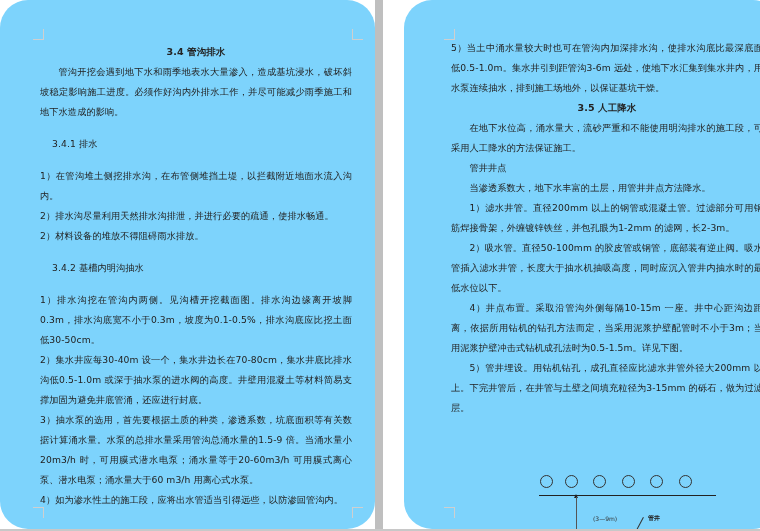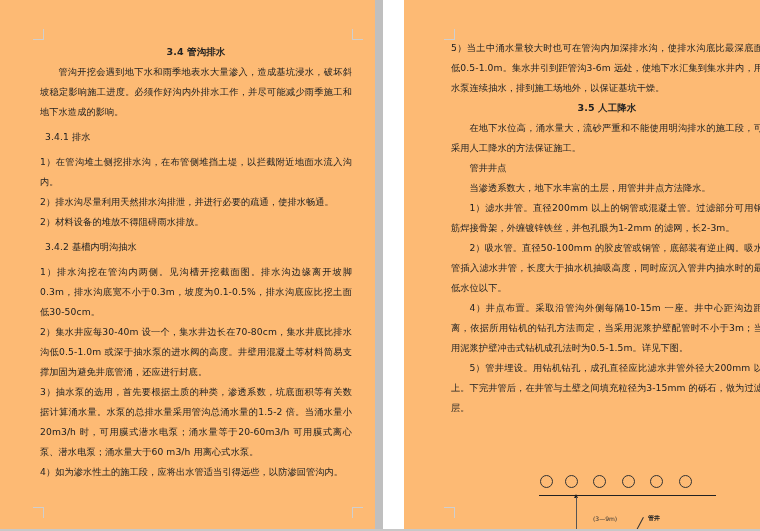--- a/index.html
+++ b/index.html
@@ -2,40 +2,40 @@
 <html><head>
 <meta charset="utf-8">
 <style>
   html, body { margin:0; padding:0; }
   body {
     width:760px; height:531px; overflow:hidden; position:relative;
     background:#ffffff;
     font-family: "DejaVu Sans", "Liberation Sans", sans-serif;
     color:#222;
   }
-  .page { position:absolute; top:0; height:529px; background:#fdba74; overflow:hidden; }
+  .page { position:absolute; top:0; height:529px; background:#7dd3fc; overflow:hidden;border-radius:28px; }
   #page-left { left:0; width:375px; }
   #page-right { left:404px; width:377px; }
   .gutter { position:absolute; left:375px; top:0; width:8px; height:531px; background:#bfbfbf; }
   .bottom-bar { position:absolute; left:0; top:529px; width:760px; height:2px; background:#c8c8c8; }
 
   .corner { position:absolute; width:10px; height:10px; border-color:#cfcfcf; border-style:solid; border-width:0; }
   .c-tl { border-right-width:1px; border-bottom-width:1px; }
   .c-tr { border-left-width:1px; border-bottom-width:1px; }
   .c-bl { border-right-width:1px; border-top-width:1px; }
   .c-br { border-left-width:1px; border-top-width:1px; }
 
   .content { position:absolute; font-size:9.2px; line-height:20px; letter-spacing:0.1px; }
   #page-left .content { left:40px; top:42px; width:312px; }
   #page-right .content { left:47px; top:38px; width:312px; }
 
   .h-sec { text-align:center; font-weight:bold; font-size:9.5px; }
   .p { margin:0; text-align:justify; }
   .indent { text-indent:2em; }
-  .sub { margin:5px; }
+  .sub { margin:12px; }
 
   .diagram { position:absolute; left:0; top:0; width:377px; height:529px; pointer-events:none; }
   .well { position:absolute; width:11px; height:11px; border:1px solid #333; border-radius:50%; top:475px; }
   .hline { position:absolute; left:135px; top:495px; width:177px; height:1px; background:#222; }
   .vline { position:absolute; left:172px; top:497px; width:1px; height:34px; background:#555; }
   .arrow-tip { position:absolute; left:170px; top:494px; width:0; height:0;
     border-left:2px solid transparent; border-right:2px solid transparent; border-bottom:4px solid #222; }
   .dim-label { position:absolute; left:189px; top:515px; font-size:6px; line-height:8px; color:#333; }
   .lead-line { position:absolute; left:239px; top:517px; width:1px; height:14px; background:#333; transform:rotate(28deg); transform-origin:top left; }
   .well-label { position:absolute; left:244px; top:514px; font-size:6px; line-height:8px; font-weight:bold; color:#222; }
@@ -52,21 +52,21 @@
   <div class="content">
     <div class="h-sec">3.4 管沟排水</div>
     <p class="p indent">管沟开挖会遇到地下水和雨季地表水大量渗入，造成基坑浸水，破坏斜坡稳定影响施工进度。必须作好沟内外排水工作，并尽可能减少雨季施工和地下水造成的影响。</p>
     <p class="sub">3.4.1 排水</p>
     <p class="p">1）在管沟堆土侧挖排水沟，在布管侧堆挡土堤，以拦截附近地面水流入沟内。</p>
     <p class="p">2）排水沟尽量利用天然排水沟排泄，并进行必要的疏通，使排水畅通。</p>
     <p class="p">2）材料设备的堆放不得阻碍雨水排放。</p>
     <p class="sub">3.4.2 基槽内明沟抽水</p>
     <p class="p">1）排水沟挖在管沟内两侧。见沟槽开挖截面图。排水沟边缘离开坡脚0.3m，排水沟底宽不小于0.3m，坡度为0.1-0.5%，排水沟底应比挖土面低30-50cm。</p>
     <p class="p">2）集水井应每30-40m 设一个，集水井边长在70-80cm，集水井底比排水沟低0.5-1.0m 或深于抽水泵的进水阀的高度。井壁用混凝土等材料简易支撑加固为避免井底管涌，还应进行封底。</p>
-    <p class="p">3）抽水泵的选用，首先要根据土质的种类，渗透系数，坑底面积等有关数据计算涌水量。水泵的总排水量采用管沟总涌水量的1.5-2 倍。当涌水量小20m3/h 时，可用膜式潜水电泵；涌水量等于20-60m3/h 可用膜式离心泵、潜水电泵；涌水量大于60 m3/h 用离心式水泵。</p>
+    <p class="p">3）抽水泵的选用，首先要根据土质的种类，渗透系数，坑底面积等有关数据计算涌水量。水泵的总排水量采用管沟总涌水量的1.5-9 倍。当涌水量小20m3/h 时，可用膜式潜水电泵；涌水量等于20-60m3/h 可用膜式离心泵、潜水电泵；涌水量大于60 m3/h 用离心式水泵。</p>
     <p class="p">4）如为渗水性土的施工段，应将出水管适当引得远些，以防渗回管沟内。</p>
   </div>
 </div>
 
 <div class="gutter"></div>
 
 <div class="page" id="page-right">
   <div class="corner c-tl" style="left:40px;top:29px;"></div>
   <div class="corner c-tr" style="left:359px;top:29px;"></div>
   <div class="corner c-bl" style="left:40px;top:507px;"></div>

